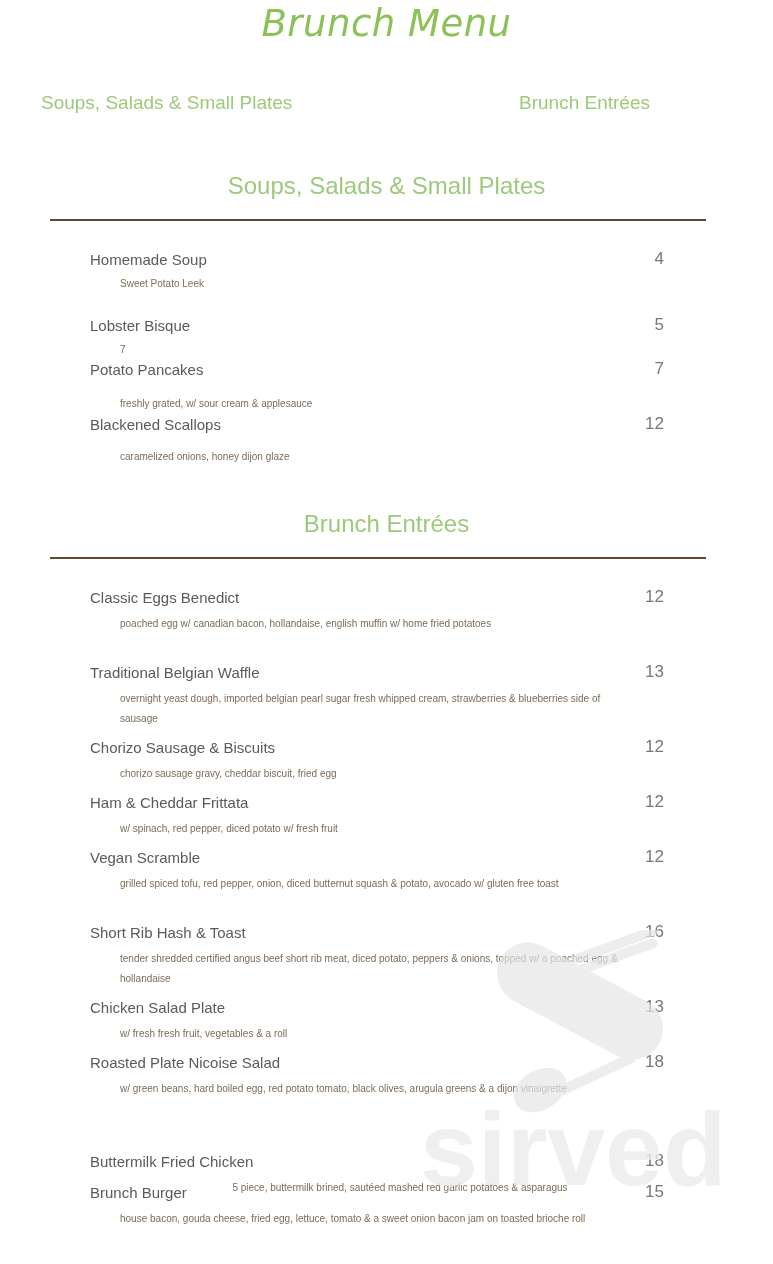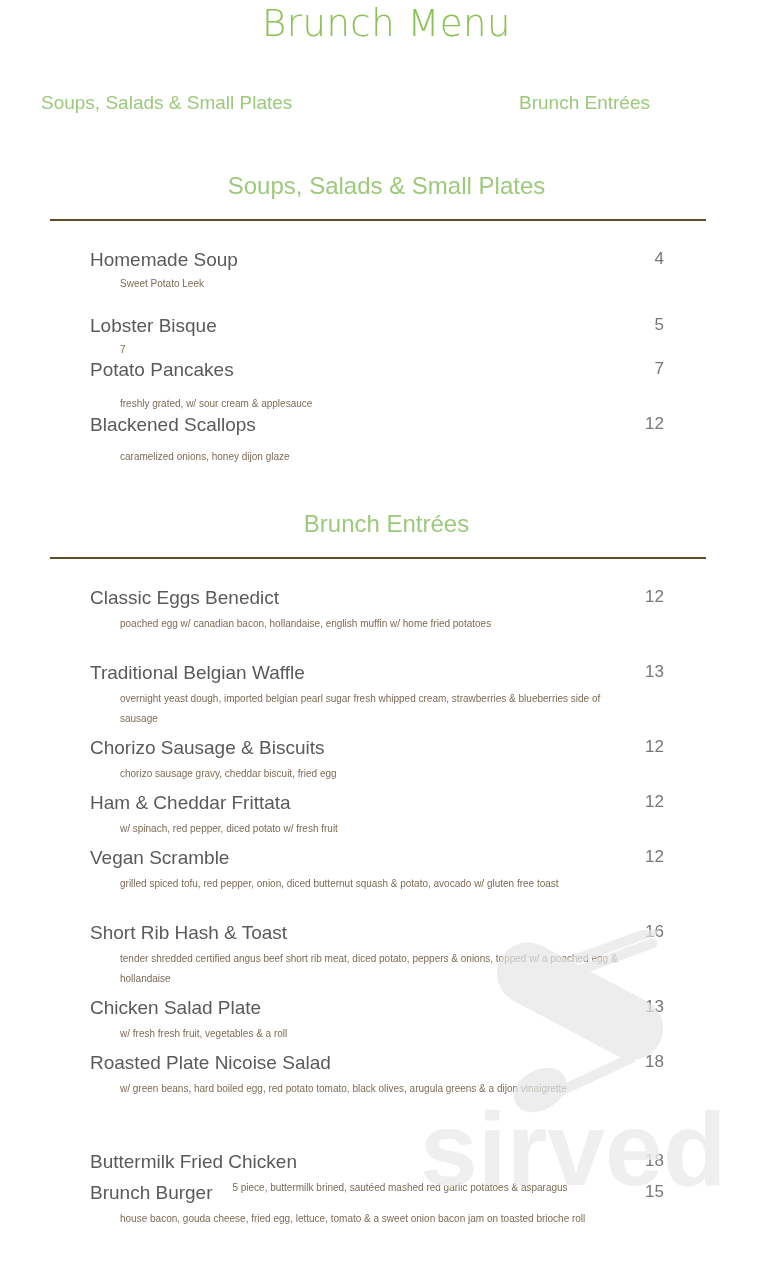--- a/index.html
+++ b/index.html
@@ -1,27 +1,27 @@
 <!DOCTYPE html>
 <html><head>
 <meta charset="utf-8">
 <style>
   html, body { margin: 0; padding: 0; background: #ffffff; }
   body { width: 773px; height: 1264px; position: relative; overflow: hidden;
          font-family: "DejaVu Sans", sans-serif; }
   .page-title { position: absolute; top: 2px; left: 0; width: 773px; text-align: center;
                 font-size: 37px; font-weight: 200; color: #8cc157; letter-spacing: 0.5px;
-                font-family: "DejaVu Sans", sans-serif; }
+                font-family: "DejaVu Sans", sans-serif; font-style: italic; }
   .nav-link { position: absolute; top: 92px; font-size: 19px; color: #9cc97a;
               font-family: "Liberation Sans", sans-serif; cursor: pointer; }
   .section-title { position: absolute; left: 0; width: 773px; text-align: center;
                    font-size: 24px; color: #9cc97a; font-family: "Liberation Sans", sans-serif; }
   .rule { position: absolute; left: 50px; width: 656px; height: 2px; background: #5e4b27; }
   .item { position: absolute; left: 90px; width: 580px; }
-  .item-name { font-size: 19px; color: #5a5a5a; font-family: "Liberation Sans", sans-serif;
+  .item-name { font-size: 15px; color: #5a5a5a; font-family: "Liberation Sans", sans-serif;
                line-height: 24px; white-space: nowrap; }
   .item-price { position: absolute; right: 6px; top: 0; font-size: 17px; color: #777;
                 font-family: "Liberation Sans", sans-serif; line-height: 22px; }
   .item-desc { margin-left: 30px; margin-top: 4px; font-size: 10px; color: #7d6b56; line-height: 20px;
                font-family: "Liberation Sans", sans-serif; width: 500px; }
   .watermark { position: absolute; left: 420px; top: 930px; width: 320px; height: 270px; pointer-events: none; }
 </style>
 </head>
 <body>
 

